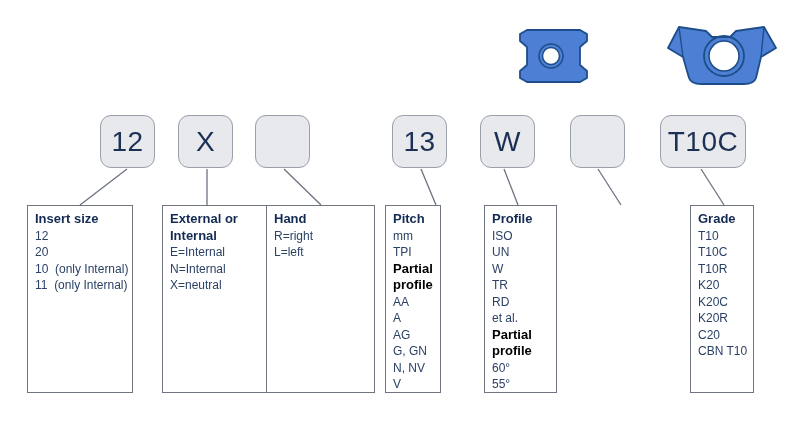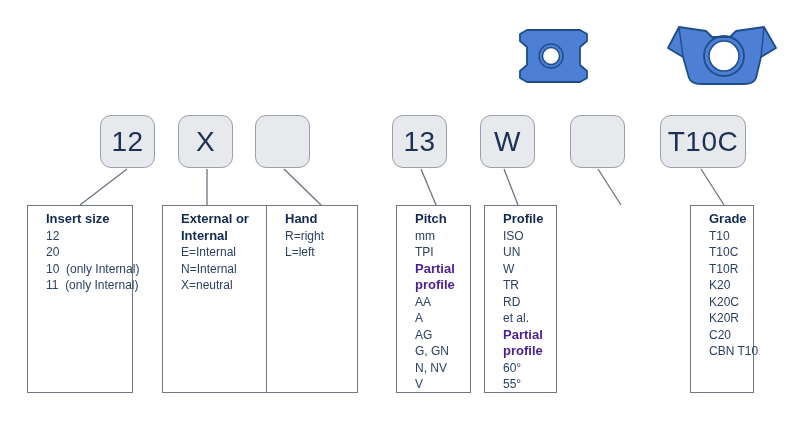--- a/index.html
+++ b/index.html
@@ -10,27 +10,27 @@
     position:absolute;top:115px;height:53px;width:55px;box-sizing:border-box;
     background:#e7e9ec;border:1.6px solid #99a0a9;border-radius:11px;
     display:flex;align-items:center;justify-content:center;
     color:#1c3055;font-size:28px;font-weight:400;letter-spacing:.5px;
   }
 
   
   .legend{
     position:absolute;top:205px;height:188px;box-sizing:border-box;
     background:#ffffff;border:1.5px solid #6f7680;
-    padding:5px 18px;color:#2b4166;
+    padding:5px 7px;color:#2b4166;
   }
   .legend .title{
     font-weight:bold;font-size:13px;line-height:16.5px;color:#132a52;
   }
   .legend .item{font-size:12px;line-height:16.5px;white-space:pre;}
-  .legend .item.bold{font-weight:bold;font-size:13px;color:#4c1d95;}
+  .legend .item.bold{font-weight:bold;font-size:13px;color:#000000;}
 
   .connectors{position:absolute;left:0;top:0;pointer-events:none;}
   .insert-icon{position:absolute;}
 </style>
 </head>
 <body>
 
 <div class="canvas">
 
   <svg class="insert-icon" style="left:510px;top:20px" width="90" height="68" viewBox="0 0 90 68">
@@ -92,29 +92,29 @@
 
   <div class="legend" style="left:162px;width:107px">
     <div class="title">External or Internal</div>
     <div>
         <div class="item">E=Internal</div>
         <div class="item">N=Internal</div>
         <div class="item">X=neutral</div>
       </div>
   </div>
 
-  <div class="legend" style="left:266px;width:92px">
+  <div class="legend" style="left:266px;width:109px">
     <div class="title">Hand</div>
     <div>
         <div class="item">R=right</div>
         <div class="item">L=left</div>
       </div>
   </div>
 
-  <div class="legend" style="left:396px;width:75px">
+  <div class="legend" style="left:385px;width:56px">
     <div class="title">Pitch</div>
     <div>
         <div class="item">mm</div>
         <div class="item">TPI</div>
         <div class="item bold">Partial</div>
         <div class="item bold">profile</div>
         <div class="item">AA</div>
         <div class="item">A</div>
         <div class="item">AG</div>
         <div class="item">G, GN</div>

